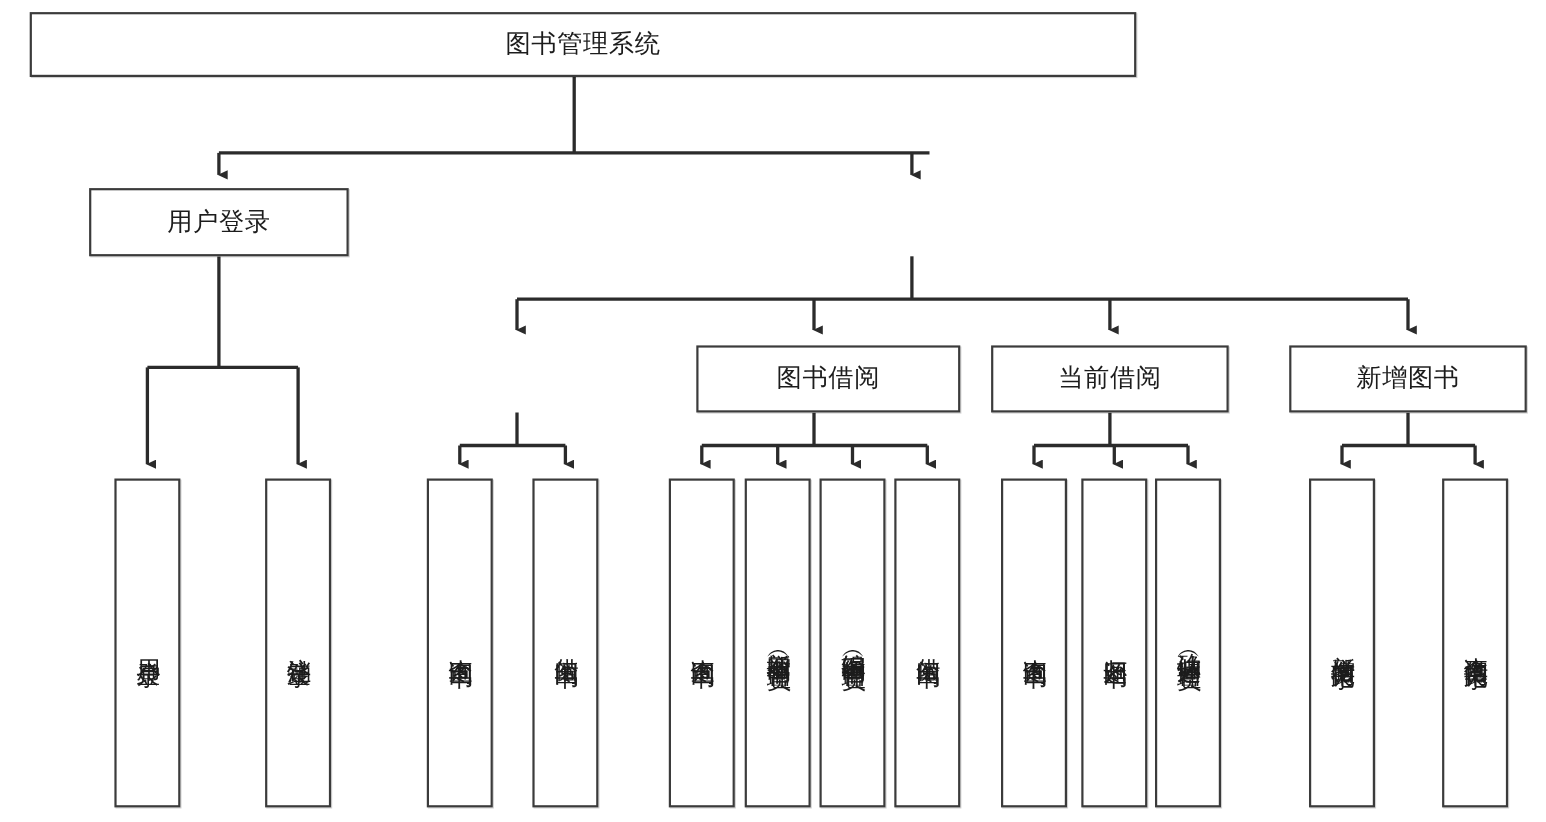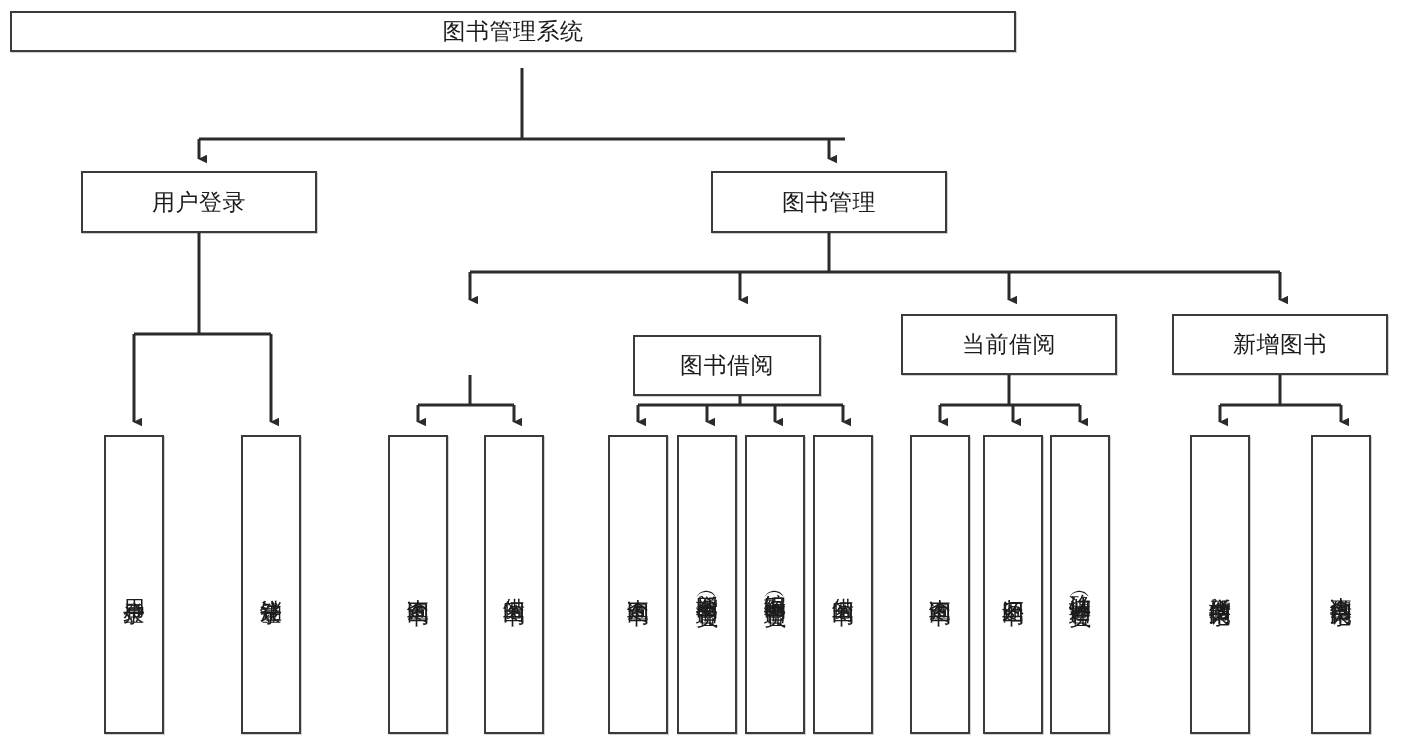--- a/index.html
+++ b/index.html
@@ -114,32 +114,29 @@
       <path d="M1013,405 L1013,422" marker-end="url(#arrowhead)"></path>
       <path d="M1080,405 L1080,422" marker-end="url(#arrowhead)"></path>
 
       <path d="M1280,375 L1280,405"></path>
       <path d="M1220,405 L1341,405"></path>
       <path d="M1220,405 L1220,422" marker-end="url(#arrowhead)"></path>
       <path d="M1341,405 L1341,422" marker-end="url(#arrowhead)"></path>
     </g>
   </svg>
 
-  <div class="node" style="left:10px; top:11px; width:1006px; height:41px;">
+  <div class="node" style="left:27px; top:11px; width:1006px; height:59px;">
     <span class="node-label">图书管理系统</span>
   </div>
 
   <div class="node" style="left:81px; top:171px; width:236px; height:62px;">
     <span class="node-label">用户登录</span>
   </div>
-  <div class="node" style="left:711px; top:171px; width:236px; height:62px;">
-    <span class="node-label">图书管理</span>
-  </div>
 
-  <div class="node" style="left:633px; top:314px; width:188px; height:61px;margin-top:21px;">
+  <div class="node" style="left:633px; top:314px; width:240px; height:61px;">
     <span class="node-label">图书借阅</span>
   </div>
   <div class="node" style="left:901px; top:314px; width:216px; height:61px;">
     <span class="node-label">当前借阅</span>
   </div>
   <div class="node" style="left:1172px; top:314px; width:216px; height:61px;">
     <span class="node-label">新增图书</span>
   </div>
 
   <div class="node vertical" style="left:104px; top:435px; width:60px; height:299px;">

